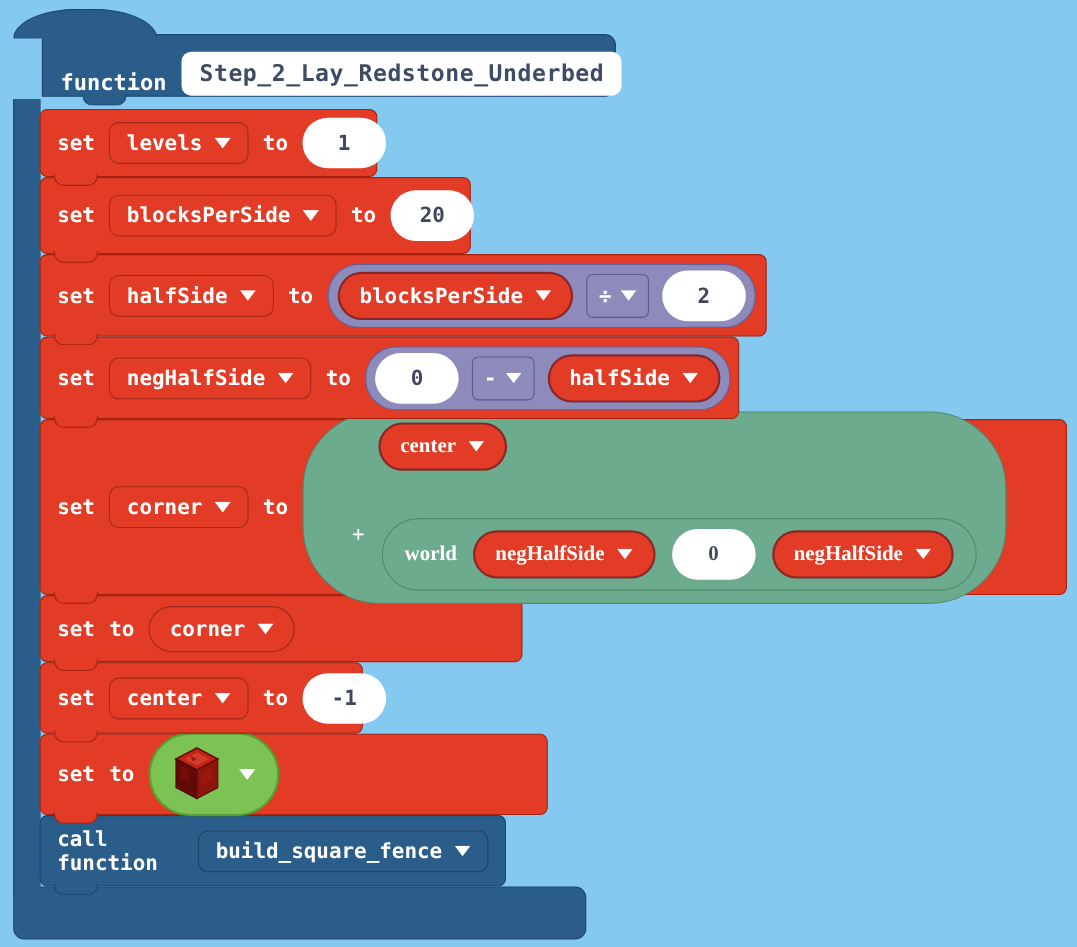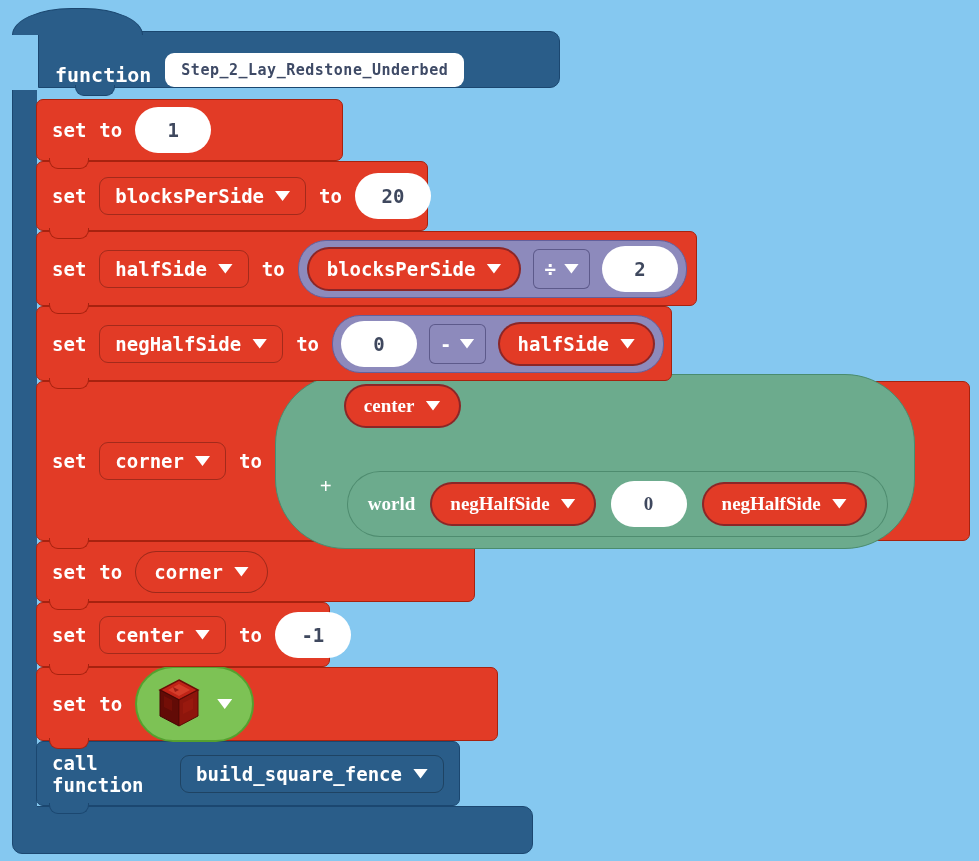--- a/index.html
+++ b/index.html
@@ -19,21 +19,21 @@
   }
   .fn-header{
     left:12px;top:31px;width:522px;height:57px;
     background:#2a5d89;border:1.5px solid #1b4770;
     border-radius:0 10px 10px 0;z-index:22;
     display:flex;align-items:flex-end;padding:0 16px;gap:14px;
     color:#fff;font-size:20px;margin-left:26px;
   }
   .name-field{
     background:#fff;color:#3e4a66;border-radius:9px;
-    padding:8px 16px;font-size:15px;letter-spacing:.5px;
+    padding:8px 16px;font-size:21px;letter-spacing:.5px;
   }
   .spine{
     left:12px;top:90px;width:25px;height:720px;
     background:#2a5d89;border-left:1.5px solid #1b4770;z-index:3;
   }
   .bottom-bar{
     left:12px;top:806px;width:521px;height:48px;
     background:#2a5d89;border:1.5px solid #1b4770;
     border-radius:0 10px 10px 10px;z-index:2;
   }
@@ -133,20 +133,24 @@
   <div class="abs fn-header">
     <span>function</span>
     <span class="name-field">Step_2_Lay_Redstone_Underbed</span>
     <span class="hdr-tab"></span>
   </div>
   <div class="abs spine"></div>
   <div class="abs bottom-bar"></div>
 
   <div class="abs block red r1">
     <span>set</span>
+    <span class="var-field">
+      <span>levels</span>
+      <span class="arr"></span>
+    </span>
     <span>to</span>
     <span class="num">1</span>
     <span class="tab redtab"></span>
   </div>
 
   <div class="abs block red r2">
     <span>set</span>
     <span class="var-field">
       <span>blocksPerSide</span>
       <span class="arr"></span>

